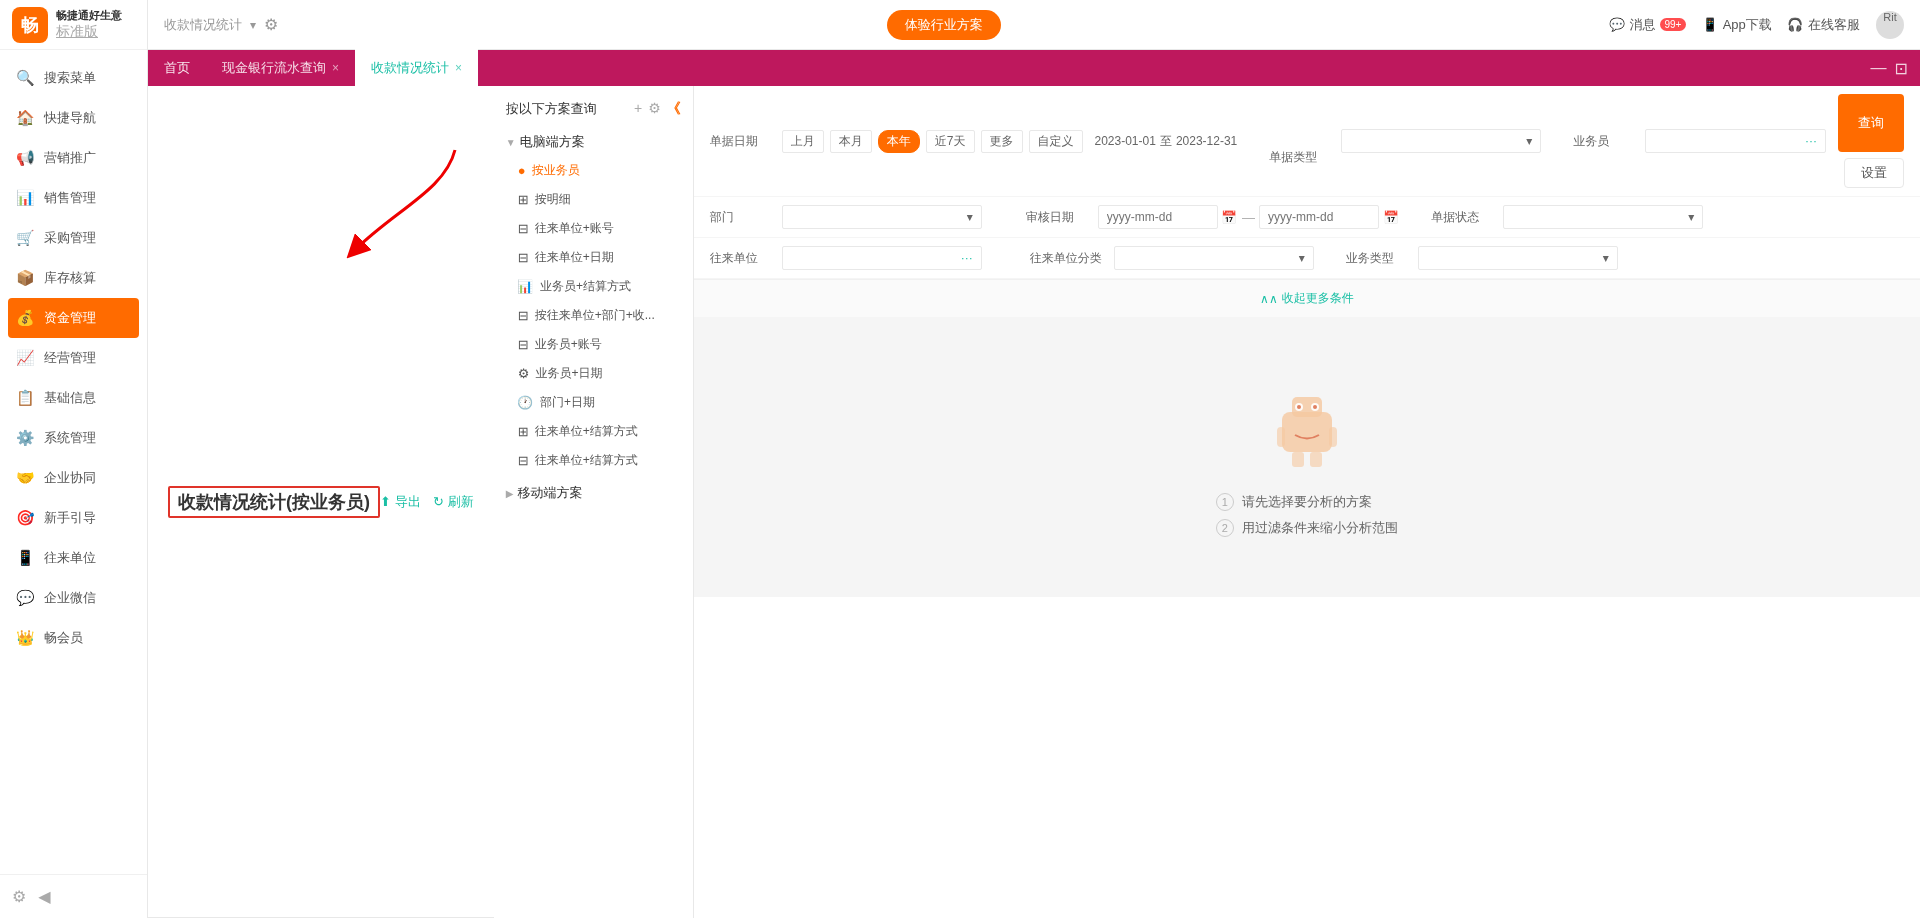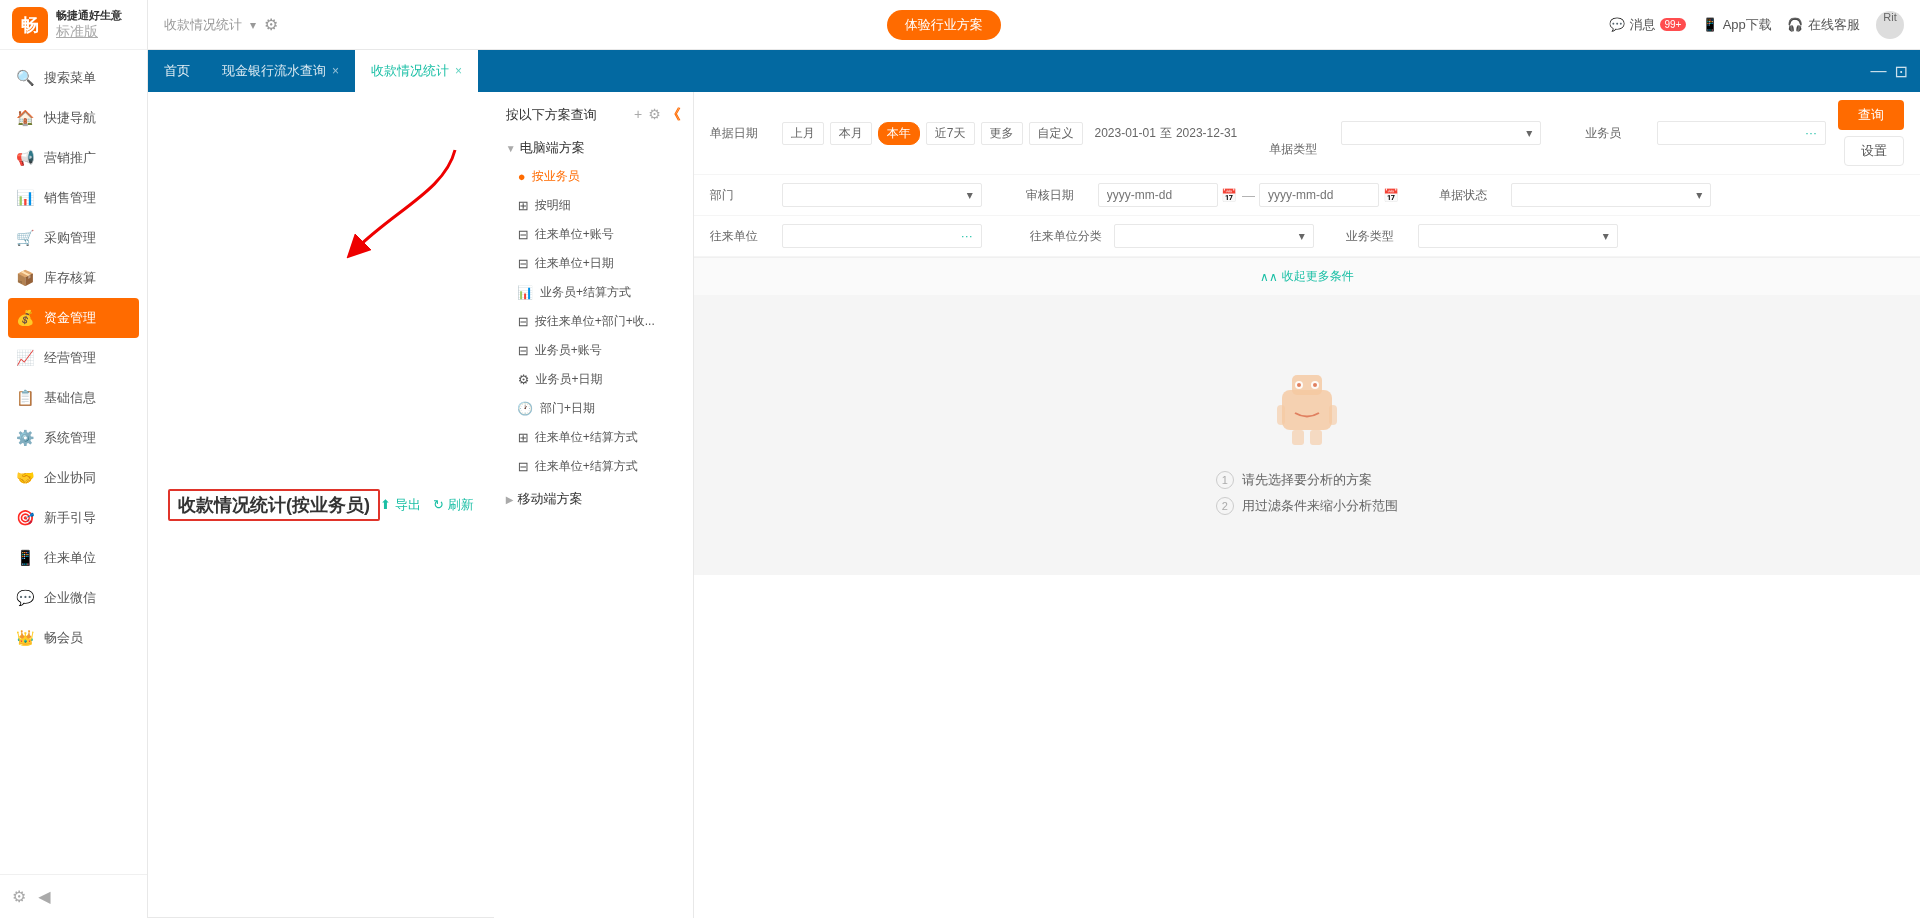--- a/index.html
+++ b/index.html
@@ -38,21 +38,21 @@
     .trial-btn {
       background: #ff6b00; color: #fff; border: none; border-radius: 20px; padding: 6px 18px; font-size: 13px; cursor: pointer; font-weight: 500;
     }
     .header-right { display: flex; align-items: center; gap: 16px; }
     .header-right-item { display: flex; align-items: center; gap: 4px; color: #555; cursor: pointer; font-size: 13px; }
     .badge-red { background: #ff4d4f; color: #fff; border-radius: 10px; font-size: 10px; padding: 1px 5px; }
     .user-avatar { width: 28px; height: 28px; border-radius: 50%; background: #ddd; display: flex; align-items: flex-start; justify-content: center; font-size: 11px; color: #666; }
 
     
     .tab-bar {
-      height: 42px; background: #0369a1; display: flex; align-items: center; padding: 0 0; flex-shrink: 0;
+      height: 36px; background: #be185d; display: flex; align-items: center; padding: 0 0; flex-shrink: 0;
     }
     .tab-item {
       height: 42px; display: flex; align-items: center; padding: 0 16px; color: rgba(255,255,255,0.85); cursor: pointer; font-size: 13px; position: relative; gap: 6px;
     }
     .tab-item.active { background: #fff; color: #1abfa5; border-radius: 0; }
     .tab-item .tab-close { font-size: 12px; opacity: 0.7; }
     .tab-home { color: rgba(255,255,255,0.9); padding: 0 16px; }
     .tab-bar-end { margin-left: auto; display: flex; align-items: center; gap: 8px; padding-right: 12px; }
     .tab-bar-end-icon { color: rgba(255,255,255,0.8); cursor: pointer; font-size: 16px; }
 
@@ -119,21 +119,21 @@
     .filter-select-wide { min-width: 200px; }
 
     .filter-input-group { display: flex; align-items: center; gap: 4px; }
     .date-input {
       border: 1px solid #e8e8e8; border-radius: 2px; padding: 4px 8px; font-size: 12px; color: #aaa; width: 120px;
     }
     .date-sep { color: #aaa; }
 
     .query-btns { display: flex; flex-direction: column; gap: 6px; align-items: flex-end; margin-left: auto; flex-shrink: 0; }
     .query-btn-primary {
-      background: #ff6b00; color: #fff; border: none; border-radius: 4px; padding: 6px 20px; font-size: 13px; cursor: pointer;
+      background: #ff6b00; color: #fff; border: none; border-radius: 4px; padding: 20px 20px; font-size: 13px; cursor: pointer;
     }
     .query-btn-secondary {
       background: #fff; color: #555; border: 1px solid #e8e8e8; border-radius: 4px; padding: 5px 16px; font-size: 13px; cursor: pointer;
     }
 
     .collapse-bar {
       display: flex; align-items: center; justify-content: center; padding: 10px; cursor: pointer; color: #1abfa5; font-size: 12px; gap: 4px; background: #fafafa; border-top: 1px solid #f0f0f0;
     }
 
     
@@ -381,21 +381,21 @@
             <span>至</span>
             <span>2023-12-31</span>
           </div>
 
           <span class="filter-label" style="margin-left:20px;margin-top:32px;">单据类型</span>
           <div class="filter-select filter-select-wide">
             <span></span>
             <span>▾</span>
           </div>
 
-          <span class="filter-label" style="margin-left:32px;">业务员</span>
+          <span class="filter-label" style="margin-left:20px;">业务员</span>
           <div class="filter-select" style="min-width:150px;">
             <span></span>
             <span style="color:#1abfa5;">···</span>
           </div>
 
           <div class="query-btns" style="margin-left:auto;">
             <button class="query-btn-primary">查询</button>
             <button class="query-btn-secondary">设置</button>
           </div>
         </div>
@@ -409,21 +409,21 @@
 
           <span class="filter-label" style="margin-left:32px;">审核日期</span>
           <div class="filter-input-group">
             <input class="date-input" readonly="" placeholder="yyyy-mm-dd" style="">
             <span style="cursor:pointer;color:#aaa;">📅</span>
             <span class="date-sep">—</span>
             <input class="date-input" readonly="" placeholder="yyyy-mm-dd" style="">
             <span style="cursor:pointer;color:#aaa;">📅</span>
           </div>
 
-          <span class="filter-label" style="margin-left:28px;">单据状态</span>
+          <span class="filter-label" style="margin-left:20px;">单据状态</span>
           <div class="filter-select" style="min-width:200px;flex:none;">
             <span></span>
             <span>▾</span>
           </div>
         </div>
 
         <div class="filter-row">
           <span class="filter-label">往来单位</span>
           <div class="filter-select" style="min-width:200px;flex:none;">
             <span></span>

